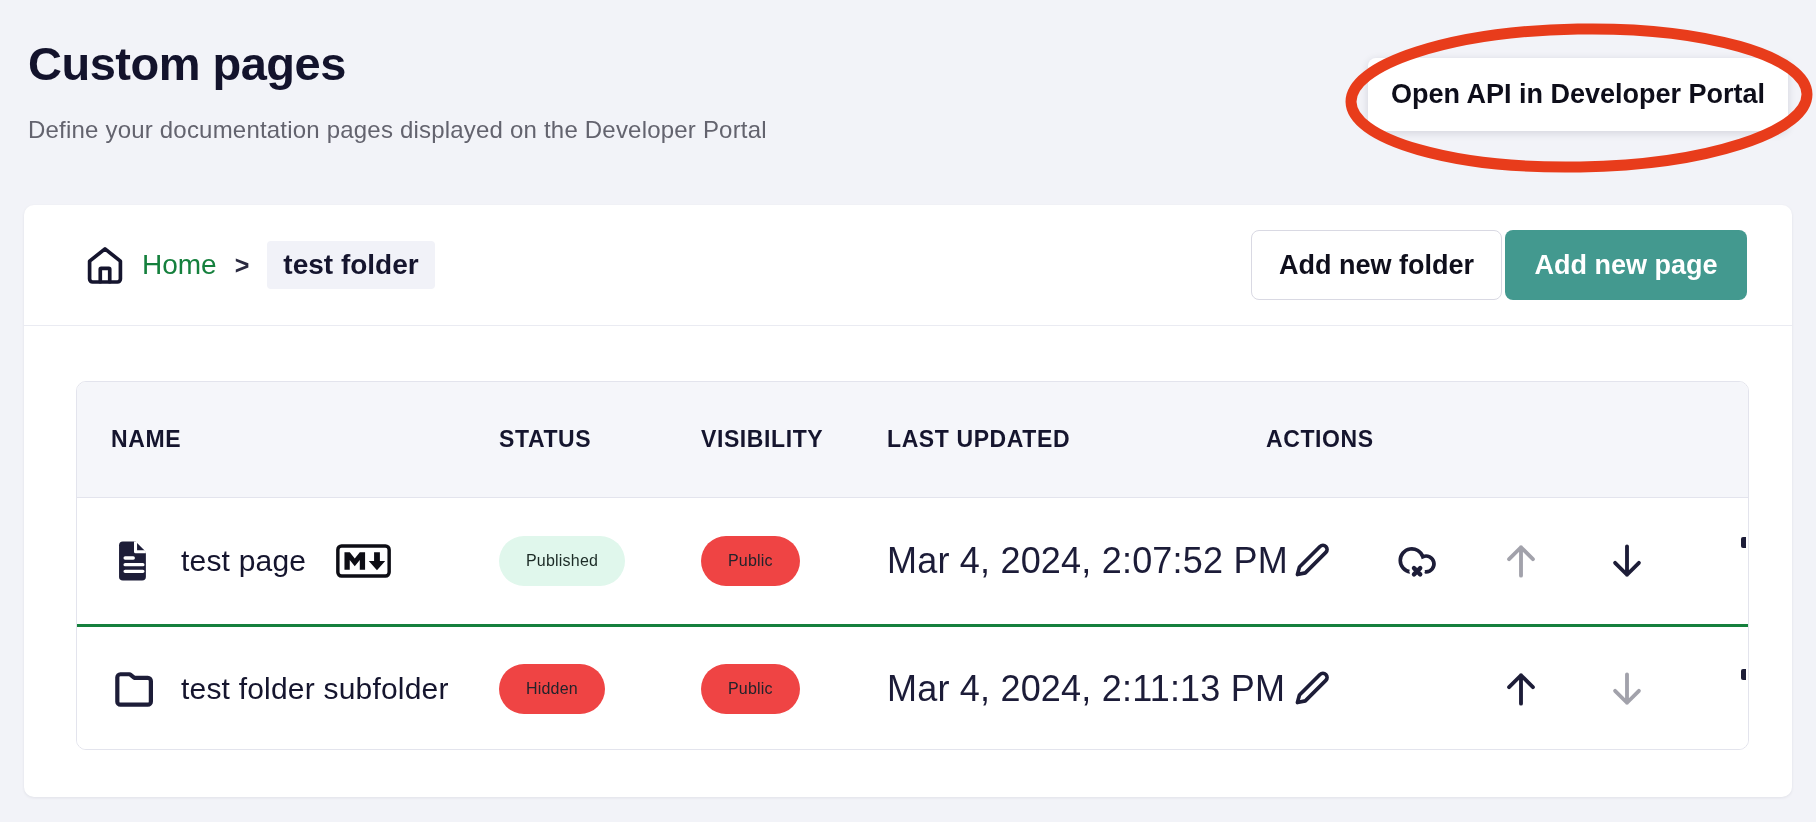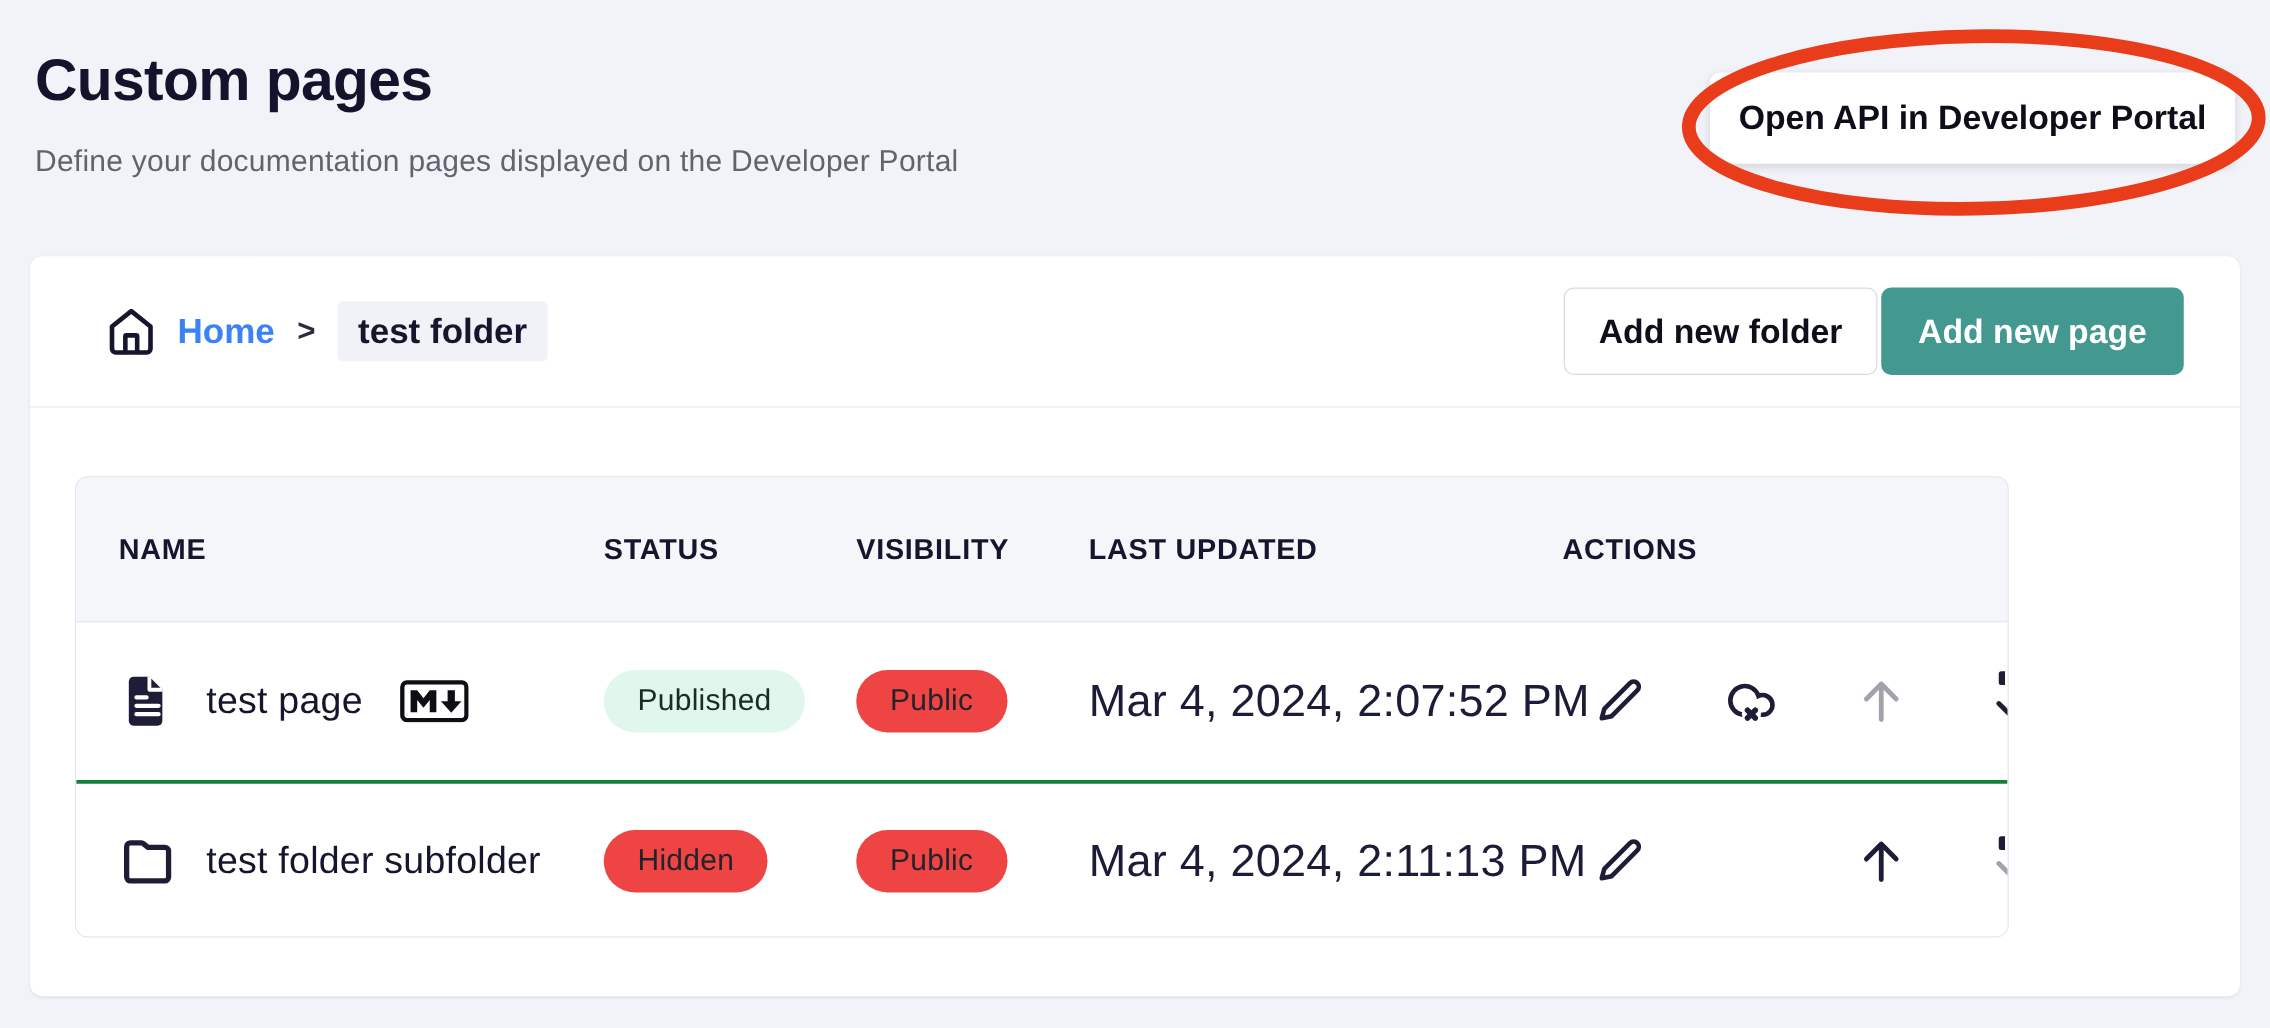--- a/index.html
+++ b/index.html
@@ -31,39 +31,39 @@
     position:absolute; left:24px; top:205px; width:1768px; height:592px;
     background:#ffffff; border-radius:10px;
     box-shadow:0 1px 3px rgba(20,20,50,0.08);
   }
   .breadcrumb-bar{
     position:absolute; left:0; top:0; width:100%; height:121px;
     border-bottom:1px solid #eaebf2;
     display:flex; align-items:center; padding:0 45px 0 60px;
   }
   .home-icon{ width:42px; height:42px; color:#15152e; flex:0 0 auto; cursor:pointer; }
-  .crumb-home{ font-size:28px; font-weight:700; color:#3b82f6; margin-left:16px; cursor:pointer; }
+  .crumb-home{ font-size:28px; font-weight:400; color:#15803d; margin-left:16px; cursor:pointer; }
   .crumb-sep{ font-size:25px; font-weight:700; color:#2a2a40; margin:0 18px; }
   .crumb-current{
     font-size:28px; font-weight:700; color:#15152e;
     background:#f1f2f8; padding:8px 16px; border-radius:4px;
   }
   .bar-buttons{ margin-left:auto; display:flex; gap:3px; }
   .btn-secondary{
     width:251px; height:70px; background:#ffffff;
     border:1px solid #d9d9e3; border-radius:8px;
     font-family:inherit; font-size:27px; font-weight:700; color:#0f0f1c; cursor:pointer;
   }
   .btn-primary{
     width:242px; height:70px; background:#43998f;
     border:none; border-radius:8px;
     font-family:inherit; font-size:27px; font-weight:700; color:#ffffff; cursor:pointer;
   }
   .table{
-    position:absolute; left:36px; top:176px; width:1547px; height:369px;
+    position:absolute; left:52px; top:176px; width:1673px; height:369px;
     border:1px solid #e3e4ed; border-radius:10px; background:#ffffff;
     overflow:hidden;
   }
   .thead{
     position:relative; height:116px; background:#f5f6fa;
     border-bottom:1px solid #e3e4ed;
   }
   .th{
     position:absolute; top:0; height:100%; display:flex; align-items:center;
     font-size:23px; font-weight:700; letter-spacing:0.6px; color:#15152e;
@@ -73,21 +73,21 @@
   .trow{ position:relative; height:126px; background:#ffffff; }
   .trow + .trow{ border-top:3px solid #15803d; }
   .cell{ position:absolute; top:0; height:100%; display:flex; align-items:center; }
   .cell-name{ left:34px; gap:24px; }
   .row-type-icon{ width:46px; height:46px; color:#1d1d38; }
   .row-name{ font-size:30px; color:#15152e; letter-spacing:0.2px; }
   .md-icon{ width:55px; height:34px; margin-left:6px; }
   .cell-status{ left:422px; } .cell-visibility{ left:624px; }
   .badge{
     display:inline-flex; align-items:center; justify-content:center;
-    height:50px; padding:3px 27px; border-radius:25px; font-size:24px; letter-spacing:0.2px;
+    height:50px; padding:3px 27px; border-radius:25px; font-size:16px; letter-spacing:0.2px;
   }
   .badge-published{ background:#e0f7ec; color:#1c2b26; }
   .badge-gray{ background:#ef4444; color:#23232b; }
   .cell-updated{ left:810px; font-size:36px; color:#1c1c38; letter-spacing:0.2px; }
   .action{
     position:absolute; top:50%; transform:translate(-50%,-50%);
     width:48px; height:48px; display:flex; align-items:center; justify-content:center;
     cursor:pointer; background:none; border:none; padding:0;
   }
   .action svg{ width:44px; height:44px; }

